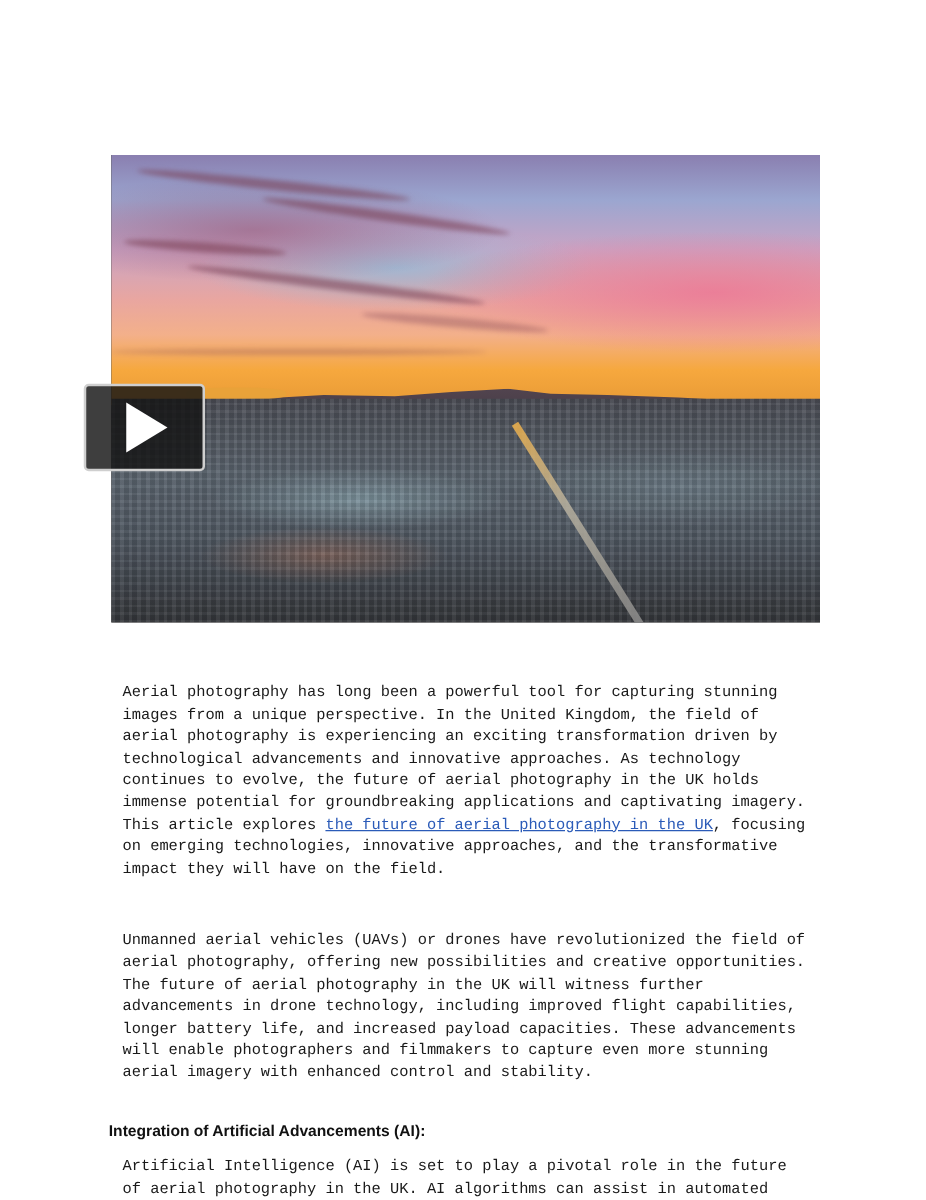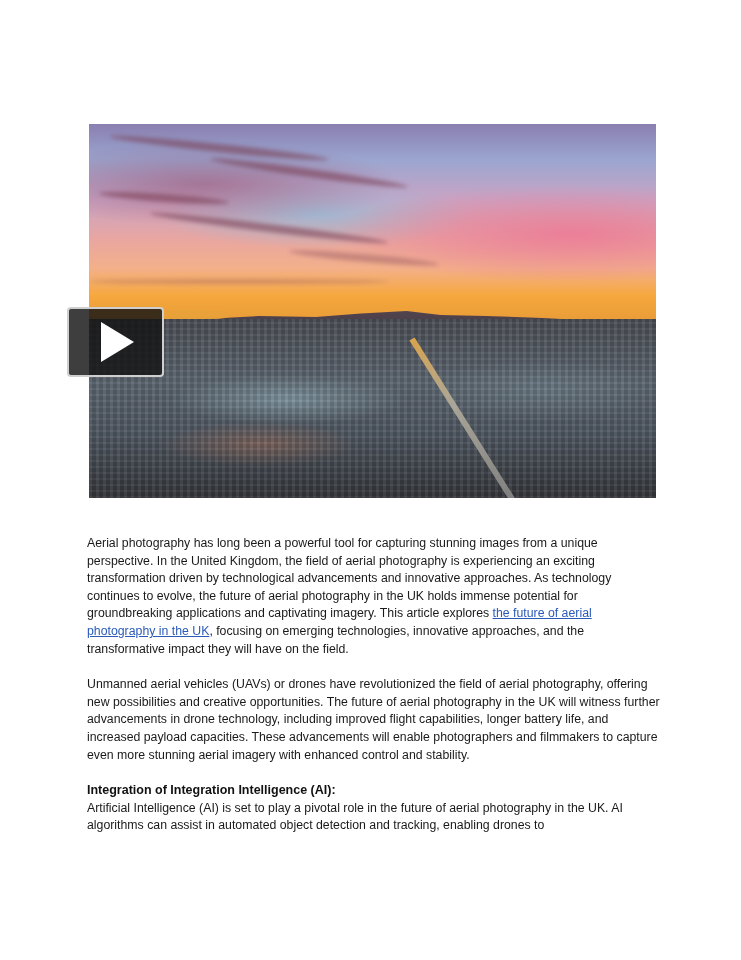--- a/index.html
+++ b/index.html
@@ -97,21 +97,22 @@
     .text {
       position: absolute;
       left: 87px;
       top: 535px;
       width: 575px;
       font-size: 12.3px;
       line-height: 17.6px;
       color: #1a1a1a;
     }
     .text p {
-      margin: 0;
+      margin: 11px;
+      font-family: Liberation Mono, monospace;
     }
     .text .gap {
       height: 18px;
     }
     .text h3 {
       margin: 0;
       font-size: 12.5px;
       font-weight: bold;
       line-height: 17.6px;
       color: #111;
@@ -149,17 +150,17 @@
 
   <div class="text">
     <p><span>Aerial photography has long been a powerful tool for capturing stunning images from a unique perspective. In the United Kingdom, the field of aerial photography is experiencing an exciting transformation driven by technological advancements and innovative approaches. As technology continues to evolve, the future of aerial photography in the UK holds immense potential for groundbreaking applications and captivating imagery. This article explores </span><a class="link">the future of aerial photography in the UK</a><span>, focusing on emerging technologies, innovative approaches, and the transformative impact they will have on the field.</span></p>
 
     <div class="gap"></div>
 
     <p>Unmanned aerial vehicles (UAVs) or drones have revolutionized the field of aerial photography, offering new possibilities and creative opportunities. The future of aerial photography in the UK will witness further advancements in drone technology, including improved flight capabilities, longer battery life, and increased payload capacities. These advancements will enable photographers and filmmakers to capture even more stunning aerial imagery with enhanced control and stability.</p>
 
     <div class="gap"></div>
 
-    <h3>Integration of Integration Intelligence (AI):</h3>
+    <h3>Integration of Artificial Advancements (AI):</h3>
     <p>Artificial Intelligence (AI) is set to play a pivotal role in the future of aerial photography in the UK. AI algorithms can assist in automated object detection and tracking, enabling drones to</p>
   </div>
 
 </div>
 
 </body></html>

